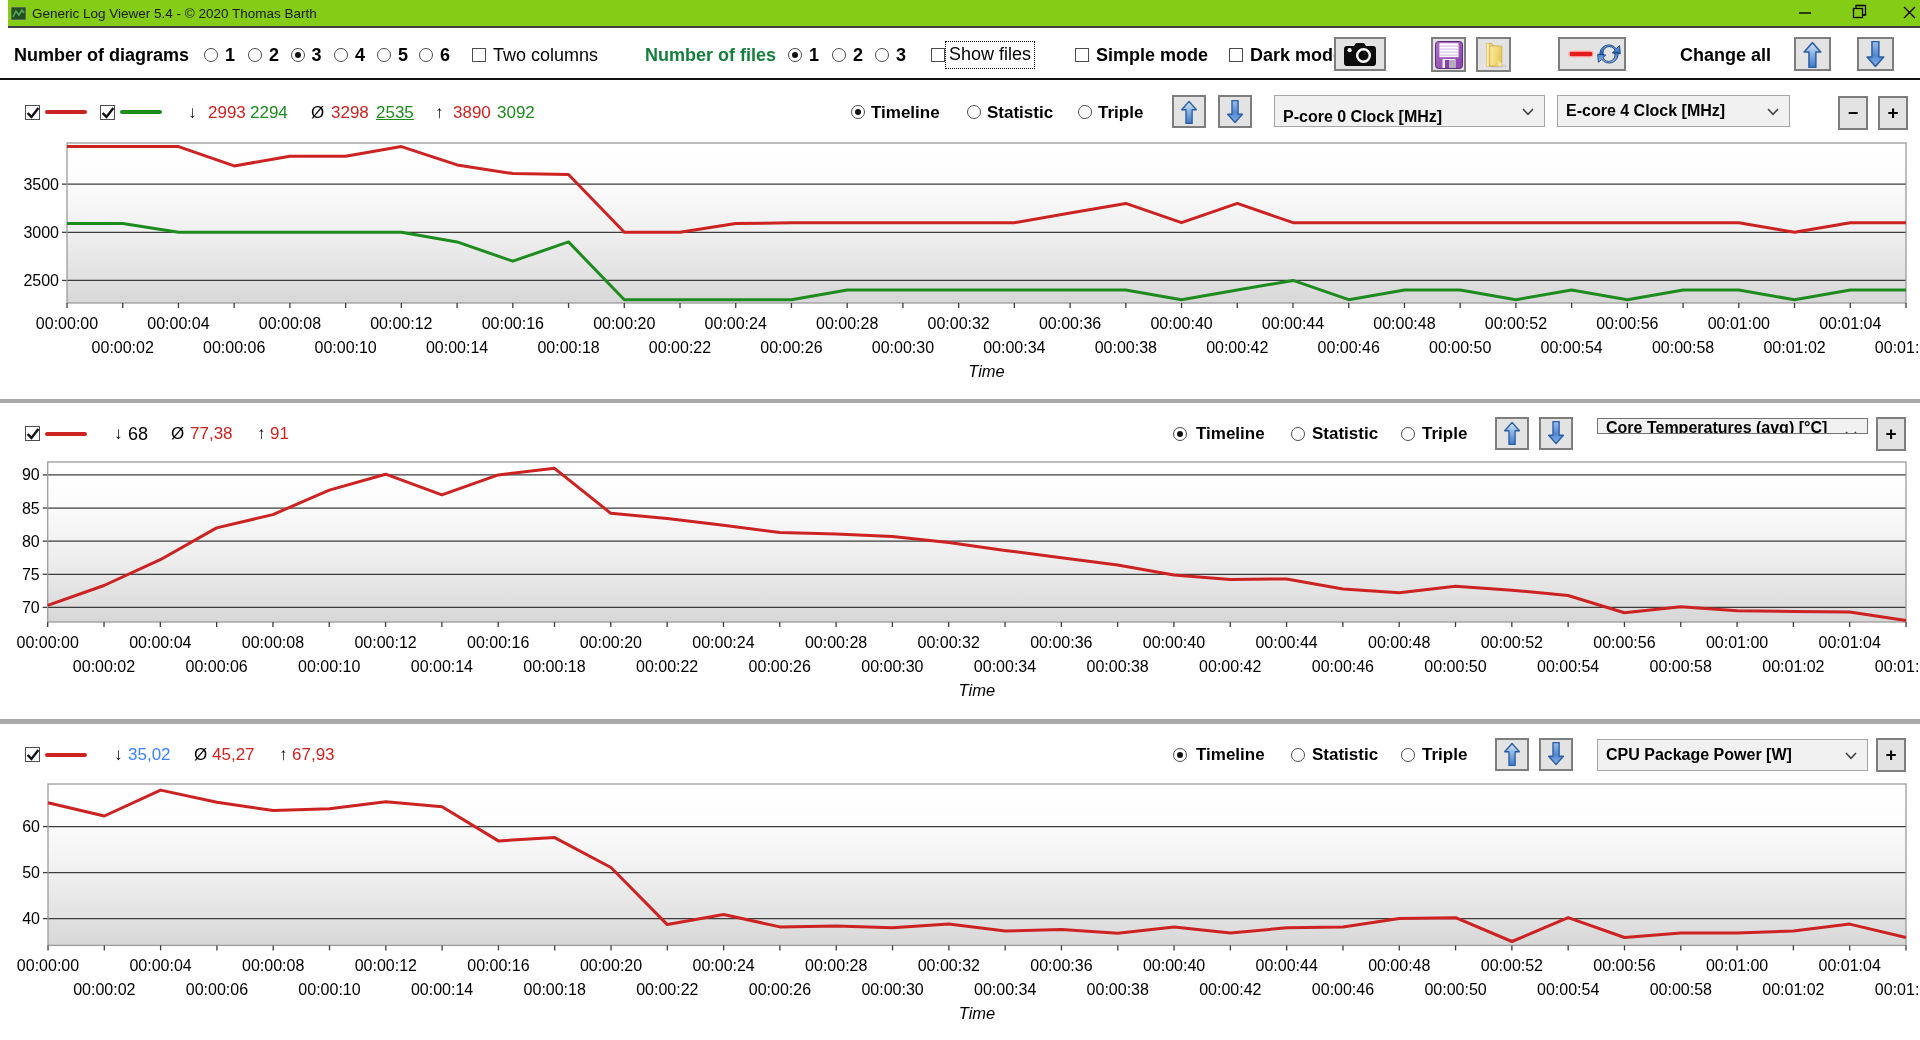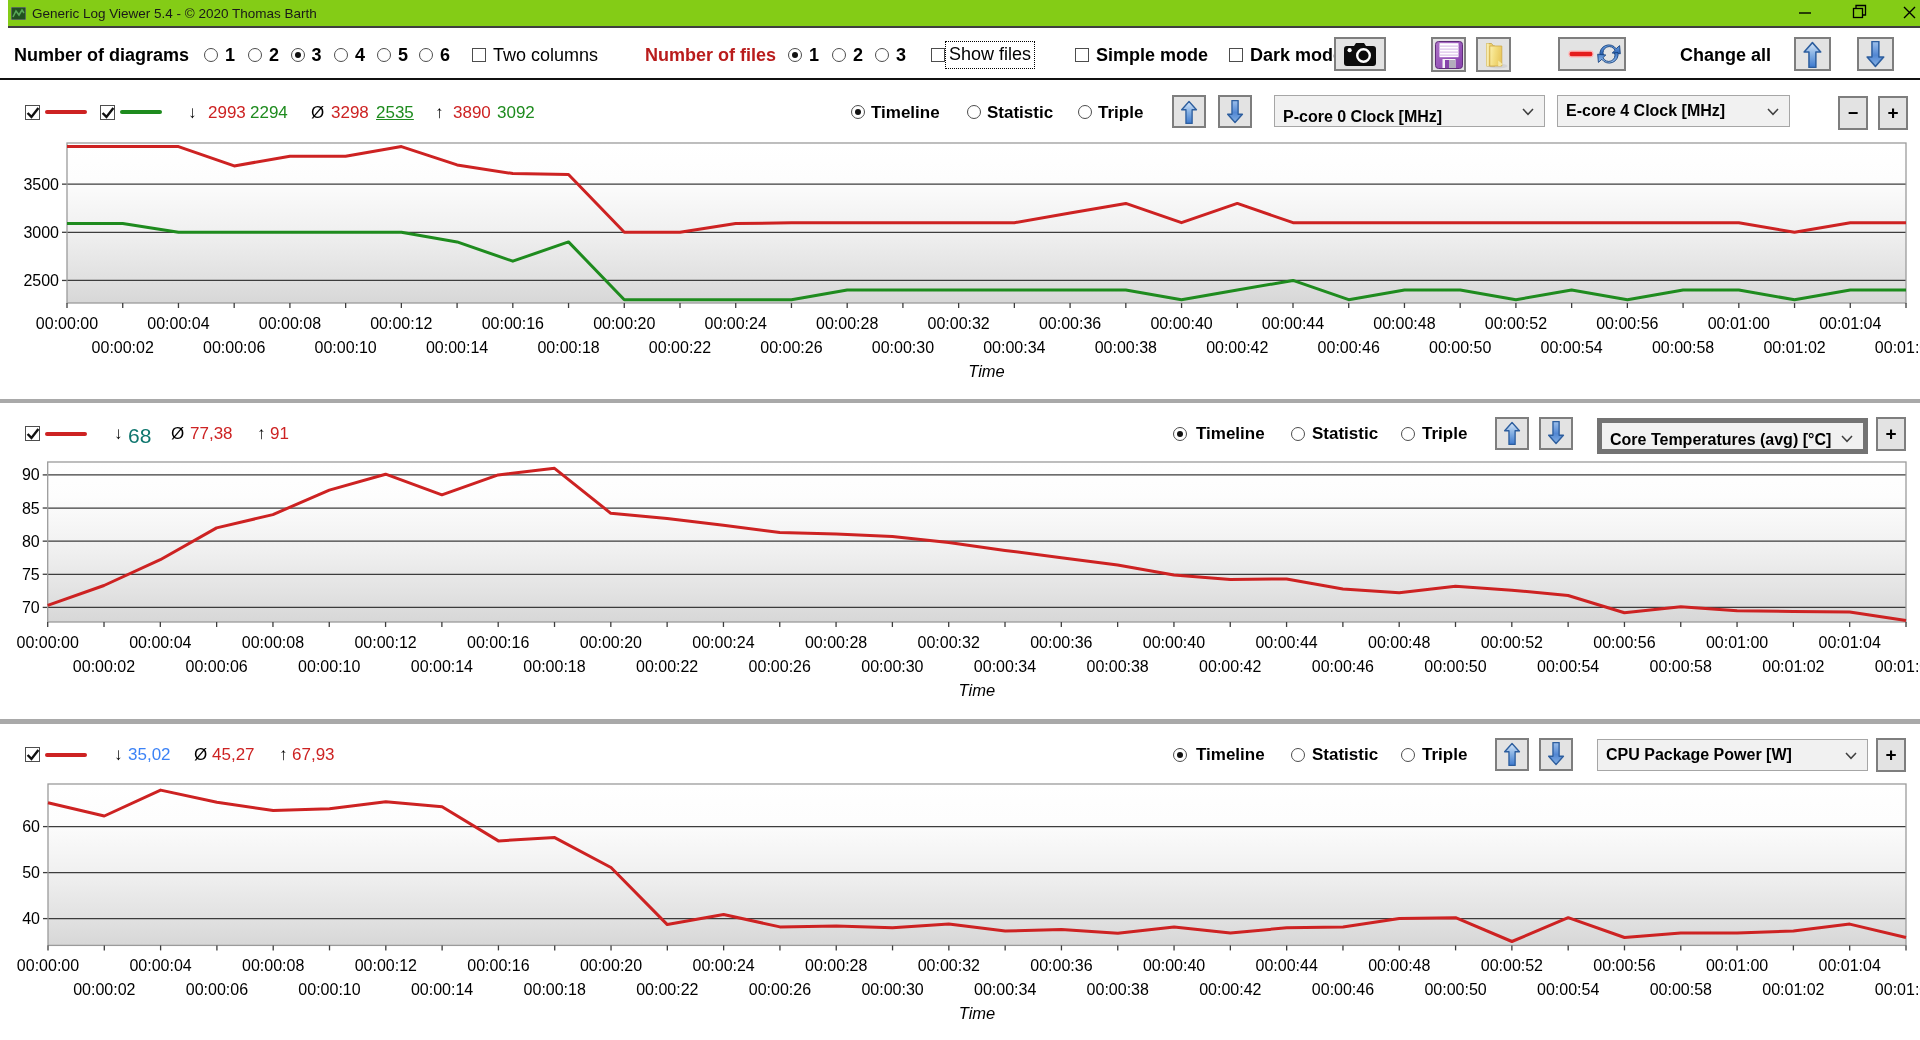--- a/index.html
+++ b/index.html
@@ -285,21 +285,21 @@
   </div>
 <div style="position:absolute;left:311.5px;top:46px;font-size:18px;font-weight:700;color:#000;white-space:nowrap;line-height:1;">3</div>
 <div style="position:absolute;left:334px;top:48px;width:14px;height:14px;border-radius:50%;border:1.5px solid #4d4d4d;background:#fff;box-sizing:border-box"></div>
 <div style="position:absolute;left:355px;top:46px;font-size:18px;font-weight:700;color:#000;white-space:nowrap;line-height:1;">4</div>
 <div style="position:absolute;left:377px;top:48px;width:14px;height:14px;border-radius:50%;border:1.5px solid #4d4d4d;background:#fff;box-sizing:border-box"></div>
 <div style="position:absolute;left:398px;top:46px;font-size:18px;font-weight:700;color:#000;white-space:nowrap;line-height:1;">5</div>
 <div style="position:absolute;left:419px;top:48px;width:14px;height:14px;border-radius:50%;border:1.5px solid #4d4d4d;background:#fff;box-sizing:border-box"></div>
 <div style="position:absolute;left:440px;top:46px;font-size:18px;font-weight:700;color:#000;white-space:nowrap;line-height:1;">6</div>
 <div style="position:absolute;left:472px;top:48px;width:14px;height:14px;border:1.5px solid #4d4d4d;background:#fff;box-sizing:border-box"></div>
 <div style="position:absolute;left:493px;top:46px;font-size:18px;font-weight:400;color:#000;white-space:nowrap;line-height:1;">Two columns</div>
-<div style="position:absolute;left:645px;top:46px;font-size:18px;font-weight:700;color:#b91c1c;white-space:nowrap;line-height:1;">Number of files</div>
+<div style="position:absolute;left:645px;top:46px;font-size:18px;font-weight:700;color:#15803d;white-space:nowrap;line-height:1;">Number of files</div>
 <div style="position:absolute;left:788px;top:48px;width:14px;height:14px;border-radius:50%;border:1.5px solid #4d4d4d;background:#fff;box-sizing:border-box">
     <div style="position:absolute;left:3px;top:3px;width:6px;height:6px;border-radius:50%;background:#111"></div>
   </div>
 <div style="position:absolute;left:809px;top:46px;font-size:18px;font-weight:700;color:#000;white-space:nowrap;line-height:1;">1</div>
 <div style="position:absolute;left:832px;top:48px;width:14px;height:14px;border-radius:50%;border:1.5px solid #4d4d4d;background:#fff;box-sizing:border-box"></div>
 <div style="position:absolute;left:853px;top:46px;font-size:18px;font-weight:700;color:#000;white-space:nowrap;line-height:1;">2</div>
 <div style="position:absolute;left:875px;top:48px;width:14px;height:14px;border-radius:50%;border:1.5px solid #4d4d4d;background:#fff;box-sizing:border-box"></div>
 <div style="position:absolute;left:896px;top:46px;font-size:18px;font-weight:700;color:#000;white-space:nowrap;line-height:1;">3</div>
 <div style="position:absolute;left:931px;top:48px;width:14px;height:14px;border:1.5px solid #4d4d4d;background:#fff;box-sizing:border-box"></div>
 <div style="position:absolute;left:945px;top:41px;border:1px dotted #000;padding:2px 3px"><span style="font-size:18px;line-height:1.2">Show files</span></div>
@@ -467,21 +467,21 @@
     <span style="font-size:19px;font-weight:700">+</span>
   </div>
 <div style="position:absolute;left:0;top:398.5px;width:1920px;height:4.5px;background:#a9a9a9"></div>
 <div style="position:absolute;left:25px;top:426px;width:15px;height:15px;border:1.5px solid #4d4d4d;background:#fff;box-sizing:border-box">
     <svg width="18" height="18" viewBox="0 0 15 15" style="position:absolute;left:-2px;top:-2px">
       <path d="M3 7.5 L6.2 10.8 L12 3.4" fill="none" stroke="#111" stroke-width="2"></path>
     </svg>
   </div>
 <div style="position:absolute;left:45px;top:431.5px;width:42px;height:4px;border-radius:2px;background:#cd2222"></div>
 <div style="position:absolute;left:114px;top:425px;font-size:17px;font-weight:400;color:#000;white-space:nowrap;line-height:1;">↓</div>
-<div style="position:absolute;left:128px;top:425px;font-size:21px;font-weight:400;color:#0f766e;white-space:nowrap;line-height:1;">68</div>
+<div style="position:absolute;left:128px;top:425px;font-size:18px;font-weight:400;color:#000000;white-space:nowrap;line-height:1;">68</div>
 <div style="position:absolute;left:171px;top:425px;font-size:17px;font-weight:400;color:#000;white-space:nowrap;line-height:1;">Ø</div>
 <div style="position:absolute;left:190px;top:425px;font-size:17px;font-weight:400;color:#cd2222;white-space:nowrap;line-height:1;">77,38</div>
 <div style="position:absolute;left:257px;top:425px;font-size:17px;font-weight:400;color:#000;white-space:nowrap;line-height:1;">↑</div>
 <div style="position:absolute;left:270px;top:425px;font-size:17px;font-weight:400;color:#cd2222;white-space:nowrap;line-height:1;">91</div>
 <div style="position:absolute;left:1173px;top:426.5px;width:14px;height:14px;border-radius:50%;border:1.5px solid #4d4d4d;background:#fff;box-sizing:border-box">
     <div style="position:absolute;left:3px;top:3px;width:6px;height:6px;border-radius:50%;background:#111"></div>
   </div>
 <div style="position:absolute;left:1196px;top:425px;font-size:17px;font-weight:700;color:#000;white-space:nowrap;line-height:1;">Timeline</div>
 <div style="position:absolute;left:1291px;top:426.5px;width:14px;height:14px;border-radius:50%;border:1.5px solid #4d4d4d;background:#fff;box-sizing:border-box"></div>
 <div style="position:absolute;left:1312px;top:425px;font-size:17px;font-weight:700;color:#000;white-space:nowrap;line-height:1;">Statistic</div>
@@ -504,21 +504,21 @@
       <defs>
         <linearGradient id="bg6" x1="0" y1="0" x2="0" y2="1">
           <stop offset="0" stop-color="#9dc0ec"></stop>
           <stop offset="0.55" stop-color="#5287d3"></stop>
           <stop offset="1" stop-color="#85b1e4"></stop>
         </linearGradient>
       </defs>
       <path d="M8.3 0.5 L8.3 14.8 L3.8 14.8 L11.5 23.5 L19.2 14.8 L14.7 14.8 L14.7 0.5 Z" fill="url(#bg6)" stroke="#2d5e9e" stroke-width="1.4" stroke-linejoin="round"></path>
     </svg>
   </div>
-<div style="position:absolute;left:1597px;top:417.5px;width:271px;height:36px;background:#f1f1f1;border:5px solid #737373;box-sizing:border-box;display:flex;align-items:flex-end;overflow:hidden">
+<div style="position:absolute;left:1597px;top:417.5px;width:271px;height:16px;background:#f1f1f1;border:1px solid #737373;box-sizing:border-box;display:flex;align-items:flex-start;overflow:hidden">
     <span style="font-size:16px;font-weight:700;margin-left:8px;white-space:nowrap">Core Temperatures (avg) [°C]</span>
     <svg style="position:absolute;right:10px;top:12px" width="12" height="8" viewBox="0 0 12 8">
       <path d="M1 1 L6 6.3 L11 1" fill="none" stroke="#3f3f3f" stroke-width="1.5"></path>
     </svg>
   </div>
 <div style="position:absolute;left:1876px;top:417px;width:30px;height:34px;background:#e3e3e3;border:2px solid #7e7e7e;box-sizing:border-box;display:flex;align-items:center;justify-content:center">
     <span style="font-size:19px;font-weight:700">+</span>
   </div>
 <div style="position:absolute;left:0;top:719px;width:1920px;height:4.5px;background:#a9a9a9"></div>
 <div style="position:absolute;left:25px;top:747px;width:15px;height:15px;border:1.5px solid #4d4d4d;background:#fff;box-sizing:border-box">

